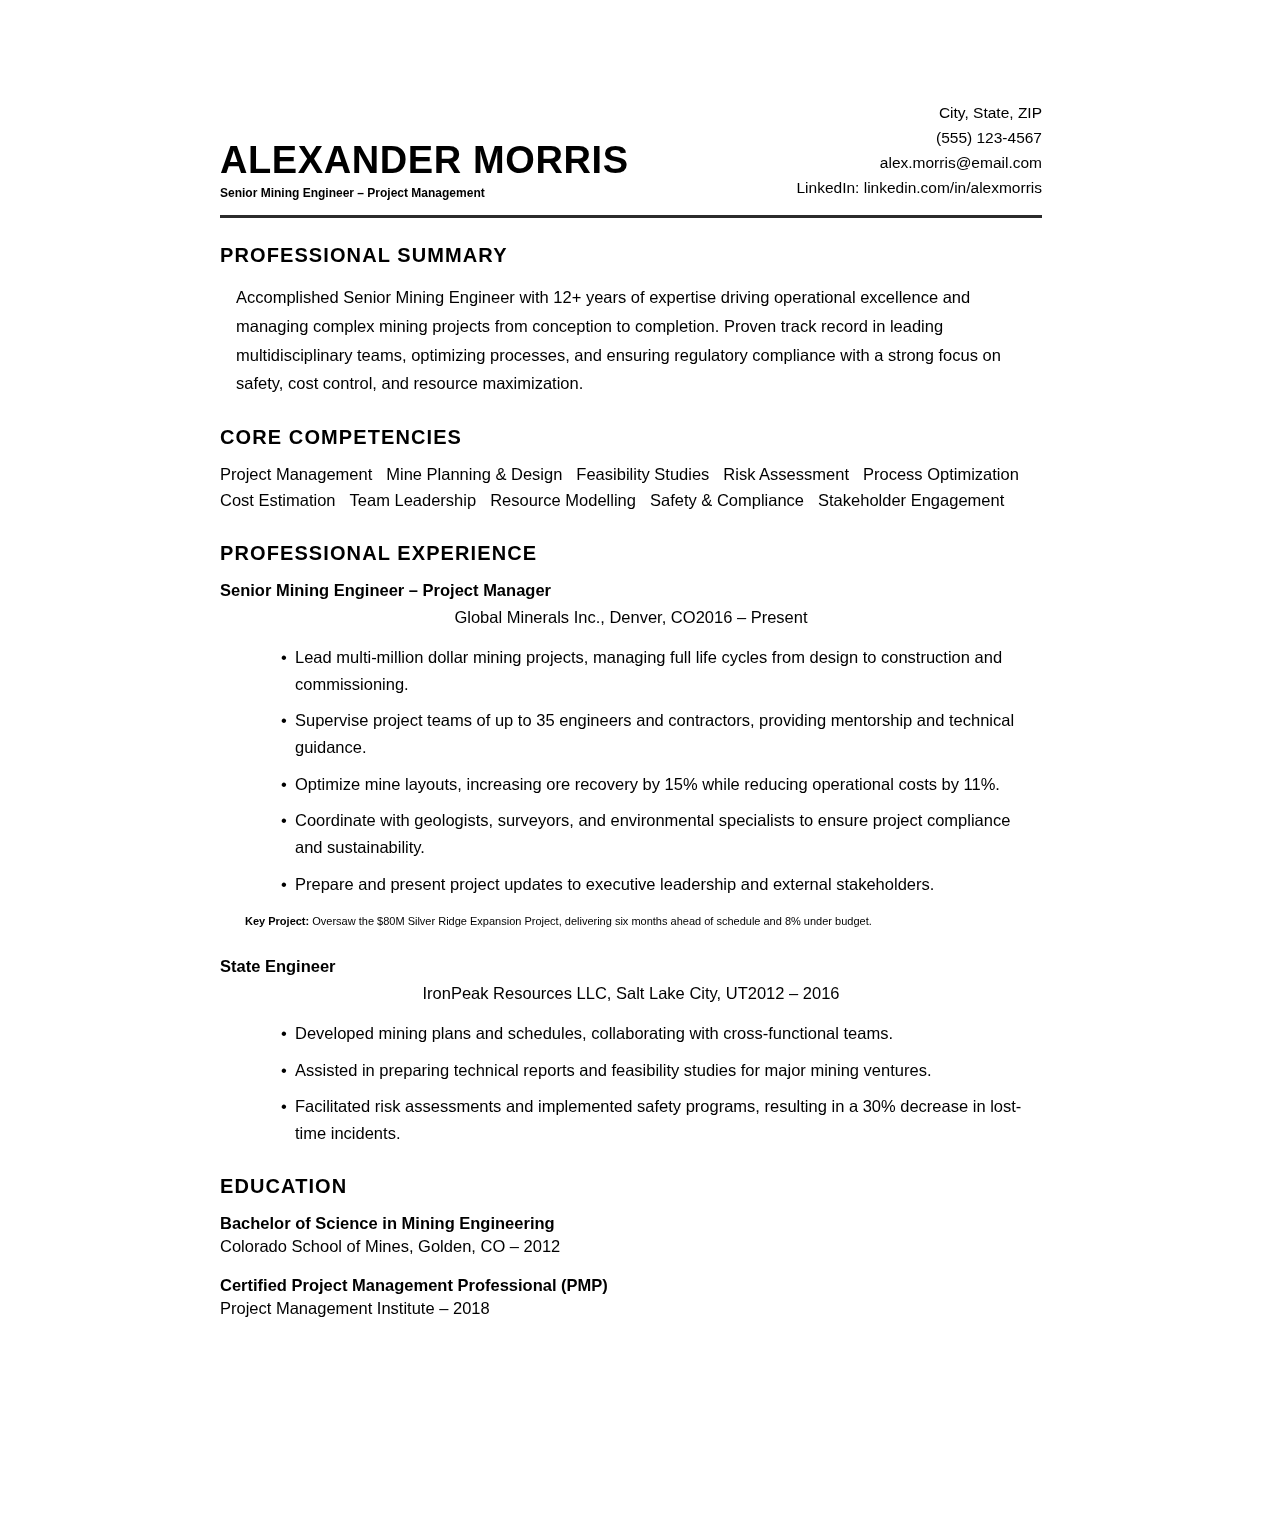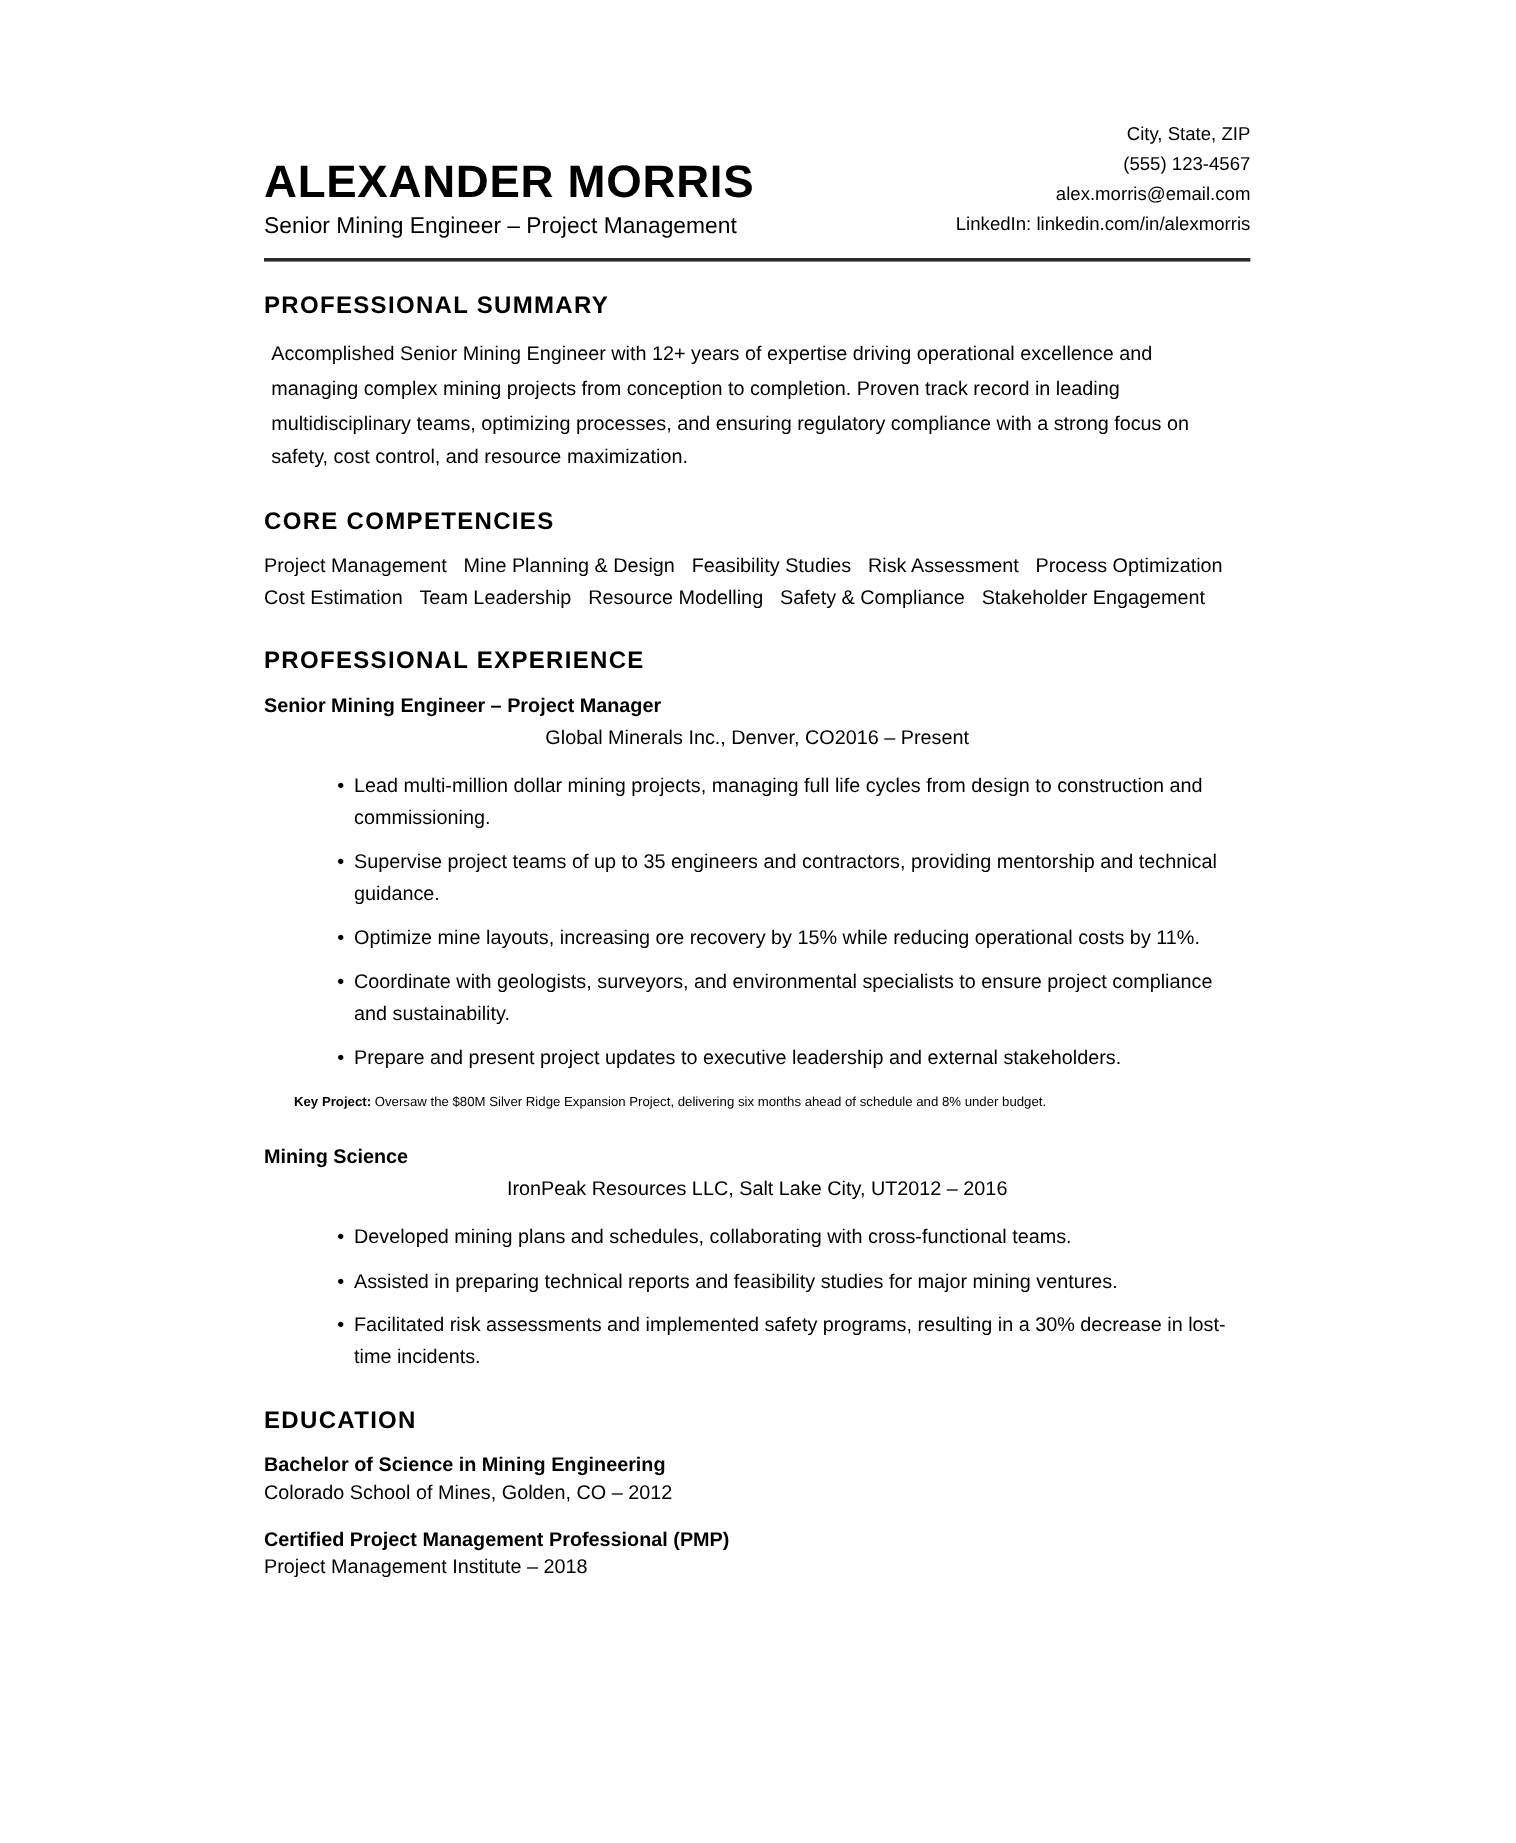--- a/index.html
+++ b/index.html
@@ -44,22 +44,22 @@
   }
   .name {
     font-size: 38px;
     font-weight: bold;
     letter-spacing: 0.6px;
     line-height: 1.08;
     margin: 0 0 5px 0;
     white-space: nowrap;
   }
   .tagline {
-    font-size: 19px;
-    font-weight: normal;
+    font-size: 12px;
+    font-weight: bold;
     line-height: 1.2;
     margin: 0;
     white-space: nowrap;
   }
   .contact {
     flex: 0 0 auto;
     text-align: right;
     font-size: 15.5px;
     line-height: 1.62;
     padding-bottom: 2px;
@@ -80,21 +80,21 @@
     font-size: 20px;
     font-weight: bold;
     letter-spacing: 1.1px;
     margin: 0 0 14px 0;
     line-height: 1.15;
   }
 
   .summary-text {
     font-size: 16.5px;
     line-height: 1.73;
-    margin: 6px;
+    margin: 16px;
     max-width: 800px;
   }
 
   
   .comp-rows { margin-top: -2px; }
   .comp-row {
     font-size: 16.5px;
     line-height: 1.62;
     white-space: nowrap;
   }
@@ -211,21 +211,21 @@
             <ul class="bullets">
               <li><span class="dot">•</span><span>Lead multi-million dollar mining projects, managing full life cycles from design to construction and commissioning.</span></li>
               <li><span class="dot">•</span><span>Supervise project teams of up to 35 engineers and contractors, providing mentorship and technical guidance.</span></li>
               <li><span class="dot">•</span><span>Optimize mine layouts, increasing ore recovery by 15% while reducing operational costs by 11%.</span></li>
               <li><span class="dot">•</span><span>Coordinate with geologists, surveyors, and environmental specialists to ensure project compliance and sustainability.</span></li>
               <li><span class="dot">•</span><span>Prepare and present project updates to executive leadership and external stakeholders.</span></li>
             </ul>
             <div class="key-project"><span class="kp-label">Key Project:</span> <span>Oversaw the $80M Silver Ridge Expansion Project, delivering six months ahead of schedule and 8% under budget.</span></div>
           </div>
           <div class="job">
-            <div class="job-title">Mining Science</div>
+            <div class="job-title">State Engineer</div>
             <div class="job-meta">
               <span class="job-company">IronPeak Resources LLC, Salt Lake City, UT</span>
               <span class="job-dates">2012 – 2016</span>
             </div>
             <ul class="bullets">
               <li><span class="dot">•</span><span>Developed mining plans and schedules, collaborating with cross-functional teams.</span></li>
               <li><span class="dot">•</span><span>Assisted in preparing technical reports and feasibility studies for major mining ventures.</span></li>
               <li><span class="dot">•</span><span>Facilitated risk assessments and implemented safety programs, resulting in a 30% decrease in lost-time incidents.</span></li>
             </ul>
           </div>

